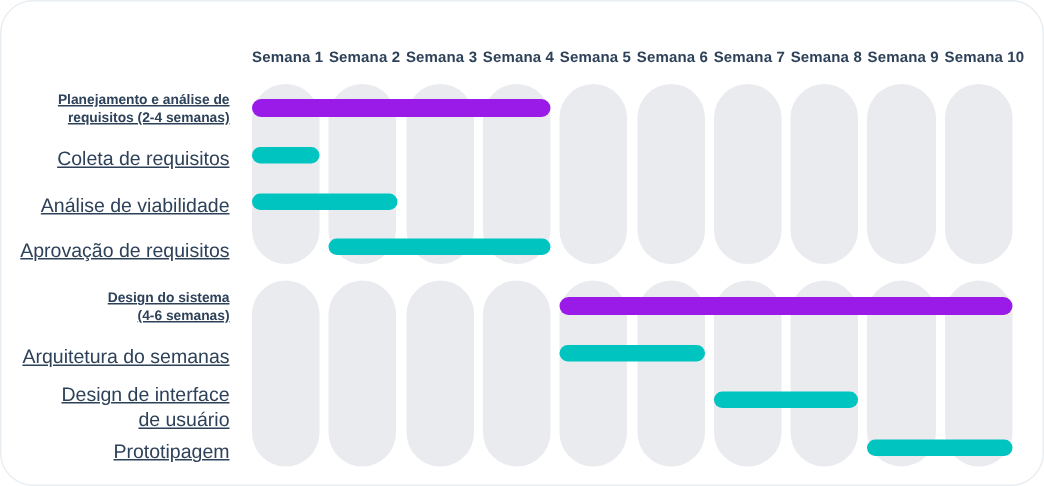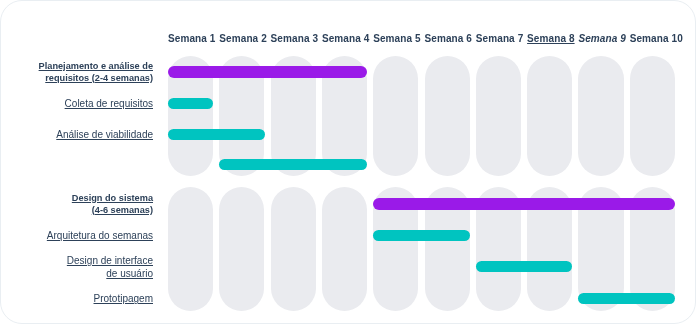--- a/index.html
+++ b/index.html
@@ -61,21 +61,21 @@
     text-align: right;
     color: #2d4159;
     line-height: 1.32;
     text-decoration: underline;
   }
   .row-label.group {
     font-size: 9.2px;
     font-weight: 700;
   }
   .row-label.task {
-    font-size: 10px;
+    font-size: 13px;
     font-weight: 400;
   }
 
   
   #grid-tracks {
     position: absolute;
     left: 167px;
     top: 0;
     width: 510px;
     height: 324px;
@@ -114,22 +114,22 @@
 <div id="gantt-card">
 
   <div id="week-header">
       <div class="week-label" style="left: 0px;">Semana 1</div>
       <div class="week-label" style="left: 51.3px;">Semana 2</div>
       <div class="week-label" style="left: 102.6px;">Semana 3</div>
       <div class="week-label" style="left: 153.9px;">Semana 4</div>
       <div class="week-label" style="left: 205.2px;">Semana 5</div>
       <div class="week-label" style="left: 256.5px;">Semana 6</div>
       <div class="week-label" style="left: 307.8px;">Semana 7</div>
-      <div class="week-label" style="left: 359.1px; text-decoration: underline;">Semana 8</div>
-      <div class="week-label" style="left: 410.4px; font-style: italic;">Semana 9</div>
+      <div class="week-label" style="left: 359.1px;">Semana 8</div>
+      <div class="week-label" style="left: 410.4px;">Semana 9</div>
       <div class="week-label" style="left: 461.7px;">Semana 10</div>
     </div>
 
   <div id="grid-tracks">
       <div class="track" style="left: 0px; top: 55px; height: 120px; width: 45.2px;"></div>
       <div class="track" style="left: 51.3px; top: 55px; height: 120px; width: 45.2px;"></div>
       <div class="track" style="left: 102.6px; top: 55px; height: 120px; width: 45.2px;"></div>
       <div class="track" style="left: 153.9px; top: 55px; height: 120px; width: 45.2px;"></div>
       <div class="track" style="left: 205.2px; top: 55px; height: 120px; width: 45.2px;"></div>
       <div class="track" style="left: 256.5px; top: 55px; height: 120px; width: 45.2px;"></div>
@@ -153,20 +153,23 @@
       <div class="row-label group" style="top: 58.8px;">
         <div>Planejamento e análise de</div>
         <div>requisitos (2-4 semanas)</div>
       </div>
       <div class="row-label task" style="top: 95.9px;">
         <div>Coleta de requisitos</div>
       </div>
       <div class="row-label task" style="top: 127.4px;">
         <div>Análise de viabilidade</div>
       </div>
+      <div class="row-label task" style="top: 157.4px;">
+        <div>Aprovação de requisitos</div>
+      </div>
       <div class="row-label group" style="top: 190.8px;">
         <div>Design do sistema</div>
         <div>(4-6 semanas)</div>
       </div>
       <div class="row-label task" style="top: 228.4px;">
         <div>Arquitetura do semanas</div>
       </div>
       <div class="row-label task" style="top: 291.4px;">
         <div>Prototipagem</div>
       </div>

